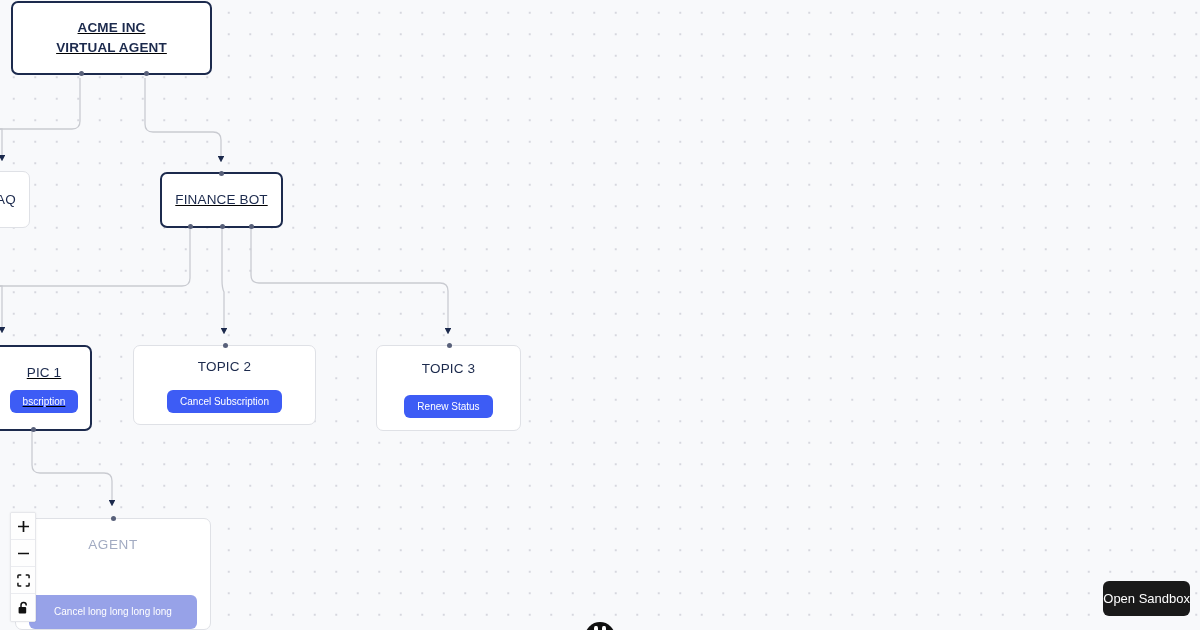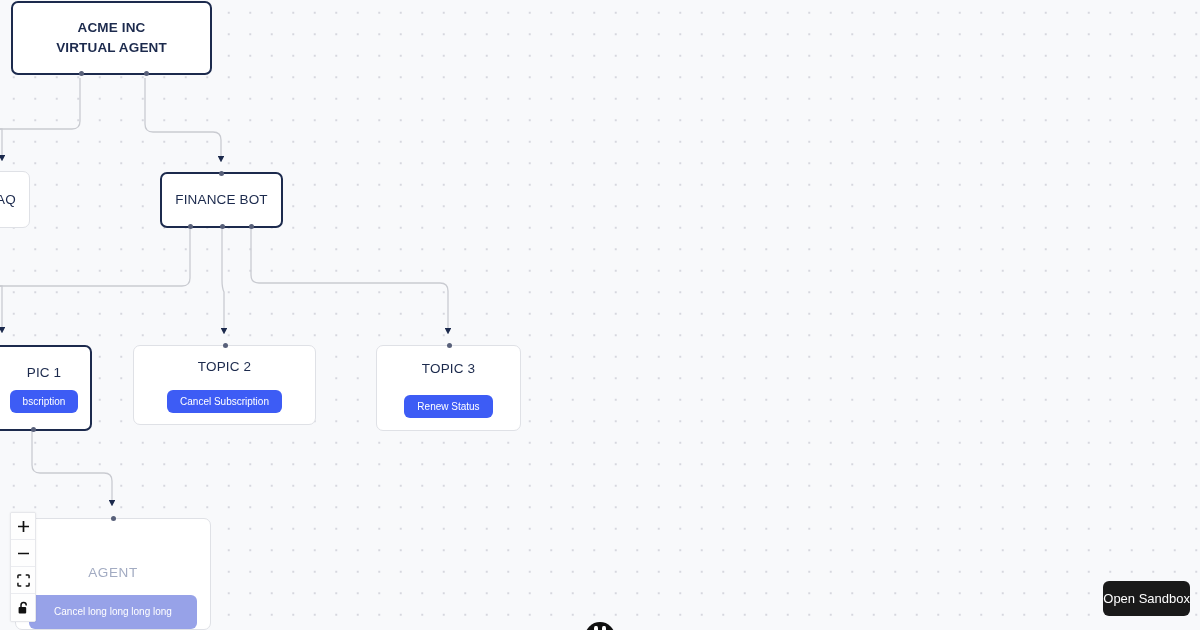--- a/index.html
+++ b/index.html
@@ -38,20 +38,21 @@
     display: flex;
     flex-direction: column;
     align-items: center;
     justify-content: center;
   }
   .node.unselected {
     border: 1px solid #dfe1e6;
   }
   .node.selected {
     border: 2px solid #1c2a4d;
+    text-decoration: underline;
   }
 
   .node-title {
     color: #1c2a4d;
     font-size: 13.5px;
     font-weight: 700;
     letter-spacing: 0.15px;
     line-height: 20px;
     text-align: center;
     white-space: nowrap;
@@ -228,21 +229,21 @@
     <button class="node-btn primary">Cancel Subscription</button>
     <span class="handle" style="left:89px; top:-3px;"></span>
   </div>
 
   <div class="node unselected" style="left:376px; top:345px; width:145px; height:86px; gap:16px;">
     <div class="node-title plain">TOPIC 3</div>
     <button class="node-btn primary">Renew Status</button>
     <span class="handle" style="left:70px; top:-3px;"></span>
   </div>
 
-  <div class="node unselected" style="left:15px; top:518px; width:196px; height:112px; justify-content:flex-end; padding-top:16px; gap:12px;">
+  <div class="node unselected" style="left:15px; top:518px; width:196px; height:112px; justify-content:space-between; padding-top:16px; gap:12px;">
     <div class="node-title muted">AGENT</div>
     <button class="node-btn faded">Cancel long long long long</button>
     <span class="handle" style="left:95px; top:-3px;"></span>
   </div>
 
   <div id="controls">
     <button class="ctrl-btn">
       <span>
         <svg width="13" height="13" viewBox="0 0 13 13">
           <path d="M6.5 1 V12 M1 6.5 H12" stroke="#111" stroke-width="1.7" fill="none"></path>

